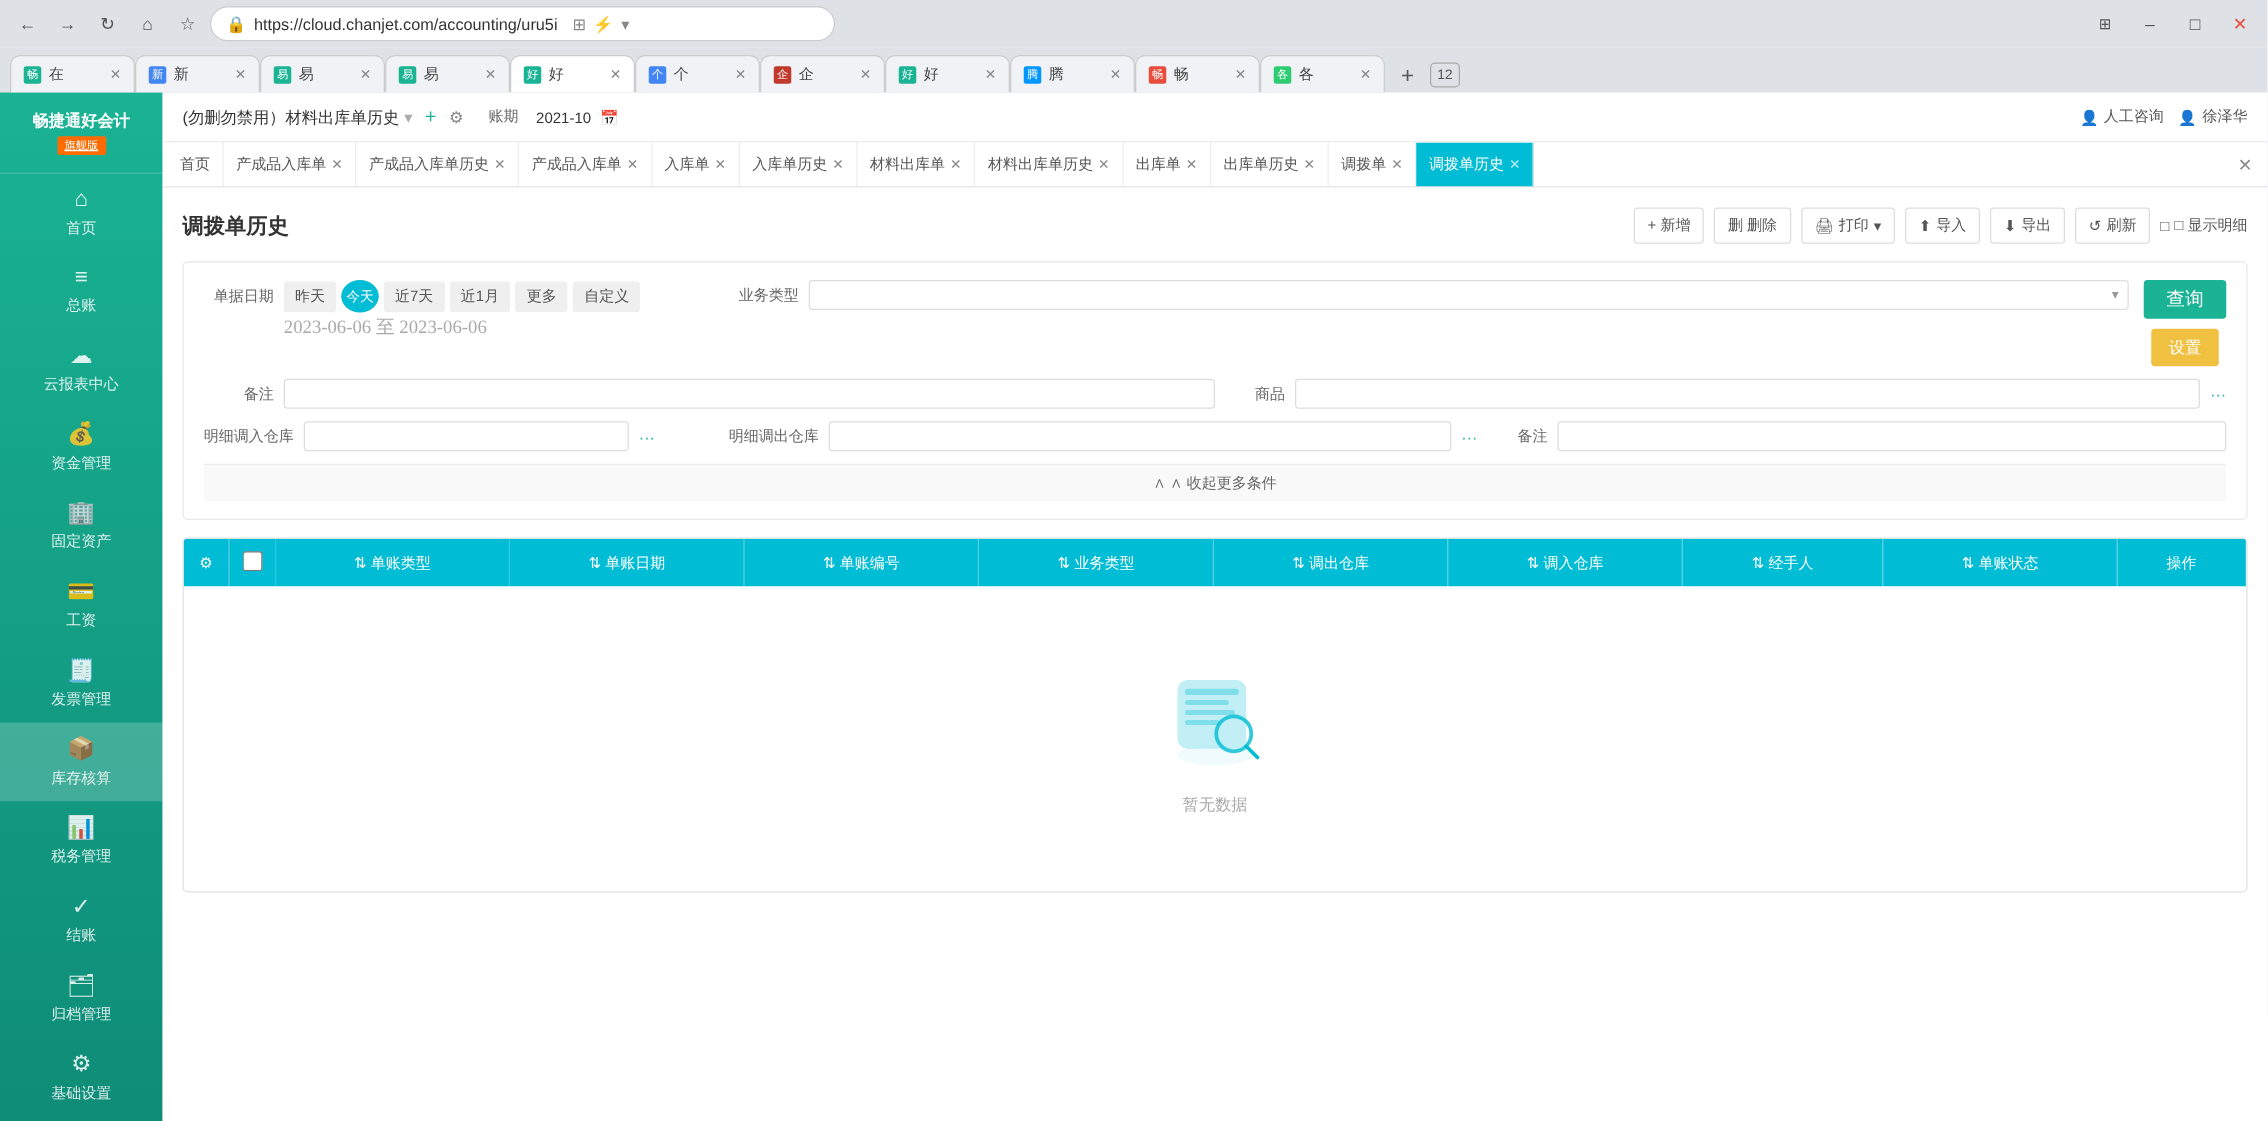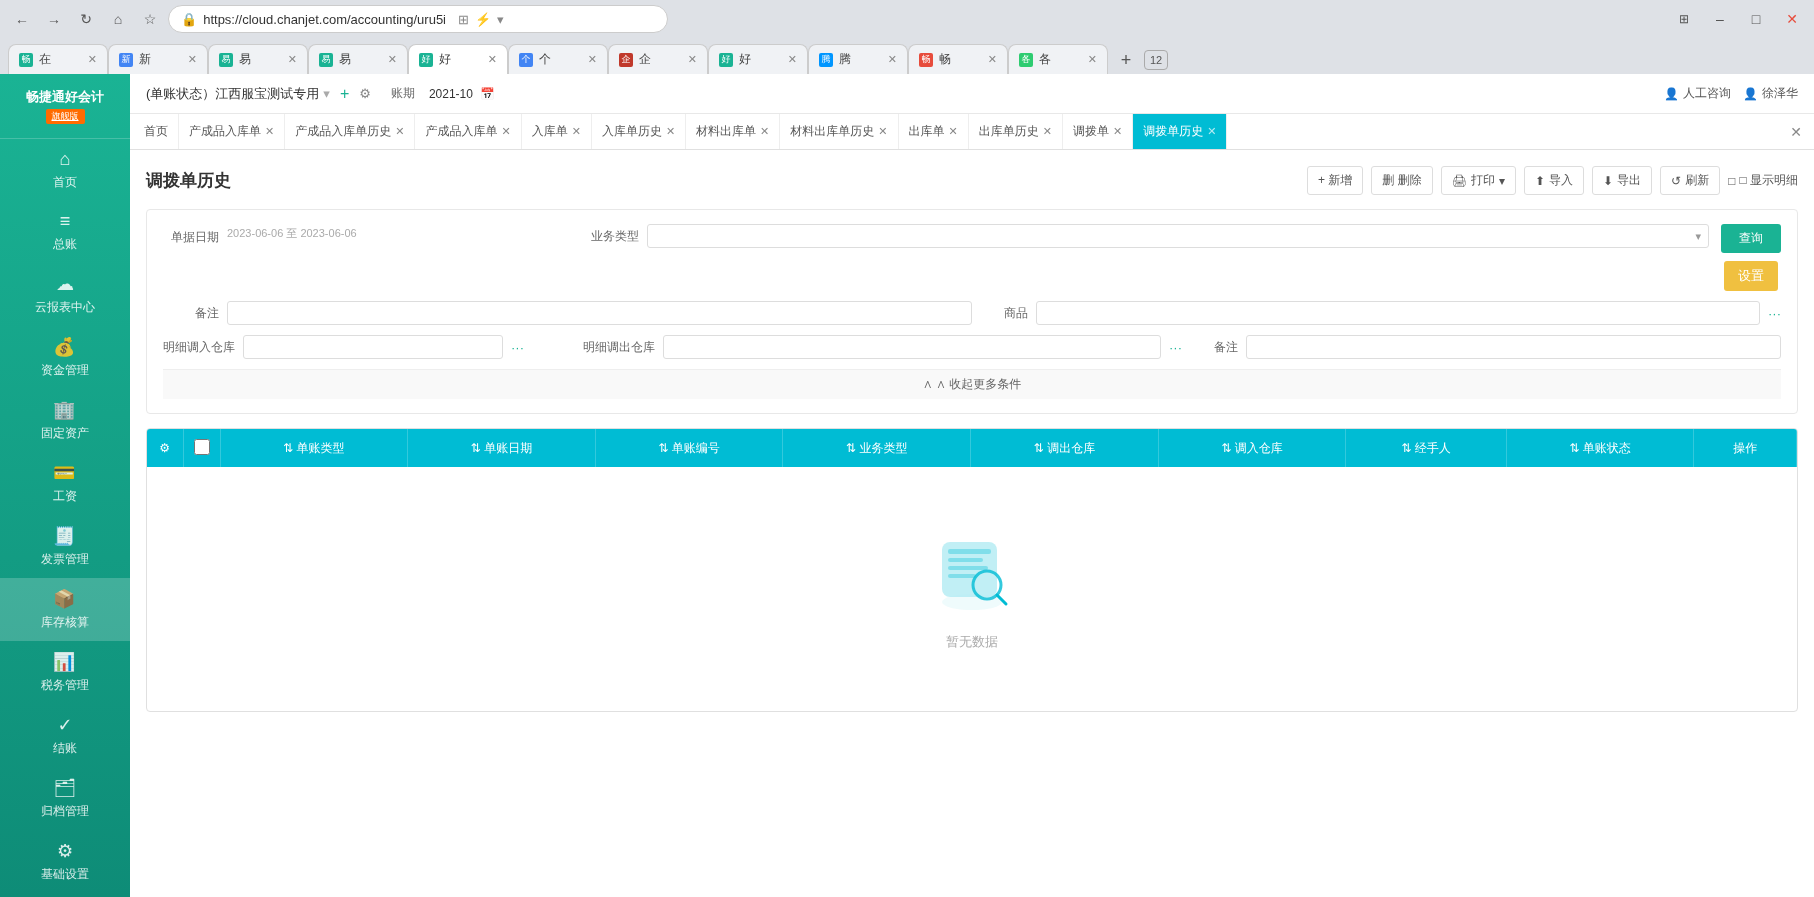--- a/index.html
+++ b/index.html
@@ -50,21 +50,21 @@
     .show-cols-btn { display: flex; align-items: center; gap: 4px; font-size: 12px; color: #555; cursor: pointer; }
 
     
     .filter-area { background: #fff; border: 1px solid #e8e8e8; border-radius: 4px; padding: 14px 16px; margin-bottom: 14px; }
     .filter-label { font-size: 12px; color: #666; white-space: nowrap; min-width: 56px; text-align: right; }
     .date-btn { padding: 3px 8px; border-radius: 3px; font-size: 12px; cursor: pointer; border: 1px solid transparent; color: #555; }
     .filter-select { border: 1px solid #ddd; border-radius: 3px; padding: 4px 24px 4px 8px; font-size: 12px; color: #666; background: #fff; cursor: pointer; min-width: 180px; position: relative; appearance: none; }
     .filter-input { border: 1px solid #ddd; border-radius: 3px; padding: 4px 8px; font-size: 12px; color: #666; background: #fff; min-width: 200px; outline: none; }
     .filter-select-wrapper { position: relative; display: inline-block; }
     .filter-select-wrapper::after { content: '▾'; position: absolute; right: 8px; top: 50%; transform: translateY(-50%); color: #999; pointer-events: none; font-size: 11px; }
-    .query-btn { background: #1ab394; color: #fff; border: none; border-radius: 3px; padding: 6px 18px; font-size: 12px; cursor: pointer; }
+    .query-btn { background: #1ab394; color: #fff; border: none; border-radius: 3px; padding: 6px 18px; font-size: 15px; cursor: pointer; }
     .setting-btn { background: #f0c040; color: #fff; border: none; border-radius: 3px; padding: 6px 14px; font-size: 13px; cursor: pointer; margin-top: 4px; }
 
     
     .data-table { width: 100%; border-collapse: collapse; }
     .data-table thead tr { background: #00bcd4; color: #fff; height: 38px; }
     .data-table thead th { text-align: center; padding: 0 10px; font-size: 12px; font-weight: normal; white-space: nowrap; border-right: 1px solid rgba(255,255,255,0.2); }
     .th-gear { width: 36px; text-align: center; }
     .th-check { width: 36px; text-align: center; }
     .checkbox-header { width: 16px; height: 16px; accent-color: #fff; }
 
@@ -222,21 +222,21 @@
       
       
     </div>
 
   </div>
 
   <div class="main-content">
 
     <div class="header">
       <div class="company-selector">
-        <span>(单账状态）江西服宝测试专用</span>
+        <span>(勿删勿禁用）材料出库单历史</span>
         <span style="color:#aaa;">▾</span>
       </div>
       <div style="display:flex;align-items:center;gap:4px;">
         <span style="color:#1ab394;font-size:16px;">+</span>
       </div>
       <div style="display:flex;align-items:center;gap:4px;">
         <span style="color:#888;">⚙</span>
       </div>
       <span class="period-label">账期</span>
       <span class="period-value">
@@ -340,21 +340,29 @@
       </div>
 
       <div class="filter-area">
 
         <div style="display:flex;align-items:flex-start;gap:0;">
           <div style="display:flex;align-items:flex-start;flex:1;">
 
             <div style="display:flex;align-items:flex-start;gap:8px;min-width:420px;">
               <span class="filter-label" style="padding-top:5px;">单据日期</span>
               <div style="display:flex;flex-direction:column;">
-                <div style="font-size:11px;color:#aaa;margin-top:2px;">2023-06-06 至 2023-06-06</div>
+                <div style="display:flex;align-items:center;gap:4px;">
+                  <button class="date-btn">昨天</button>
+                  <button class="date-btn" style="background:#00bcd4;color:#fff;border-radius:50%;width:30px;height:26px;padding:0;display:flex;align-items:center;justify-content:center;border:none;font-size:11px;">今天</button>
+                  <button class="date-btn">近7天</button>
+                  <button class="date-btn">近1月</button>
+                  <button class="date-btn">更多</button>
+                  <button class="date-btn">自定义</button>
+                </div>
+                <div style="font-size:15px;color:#aaa;margin-top:2px;font-family:Liberation Serif, serif;">2023-06-06 至 2023-06-06</div>
               </div>
             </div>
 
 
             <div style="display:flex;align-items:center;gap:8px;flex:1;min-width:280px;">
               <span class="filter-label">业务类型</span>
               <div class="filter-select-wrapper" style="flex:1;">
                 <select class="filter-select" style="width:100%;">
                   <option value=""></option>
                 </select>

